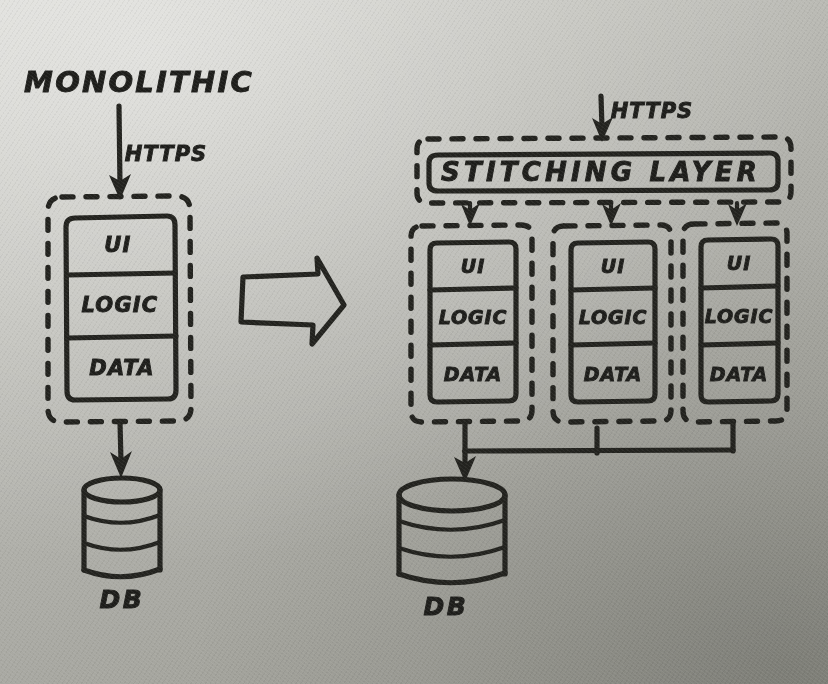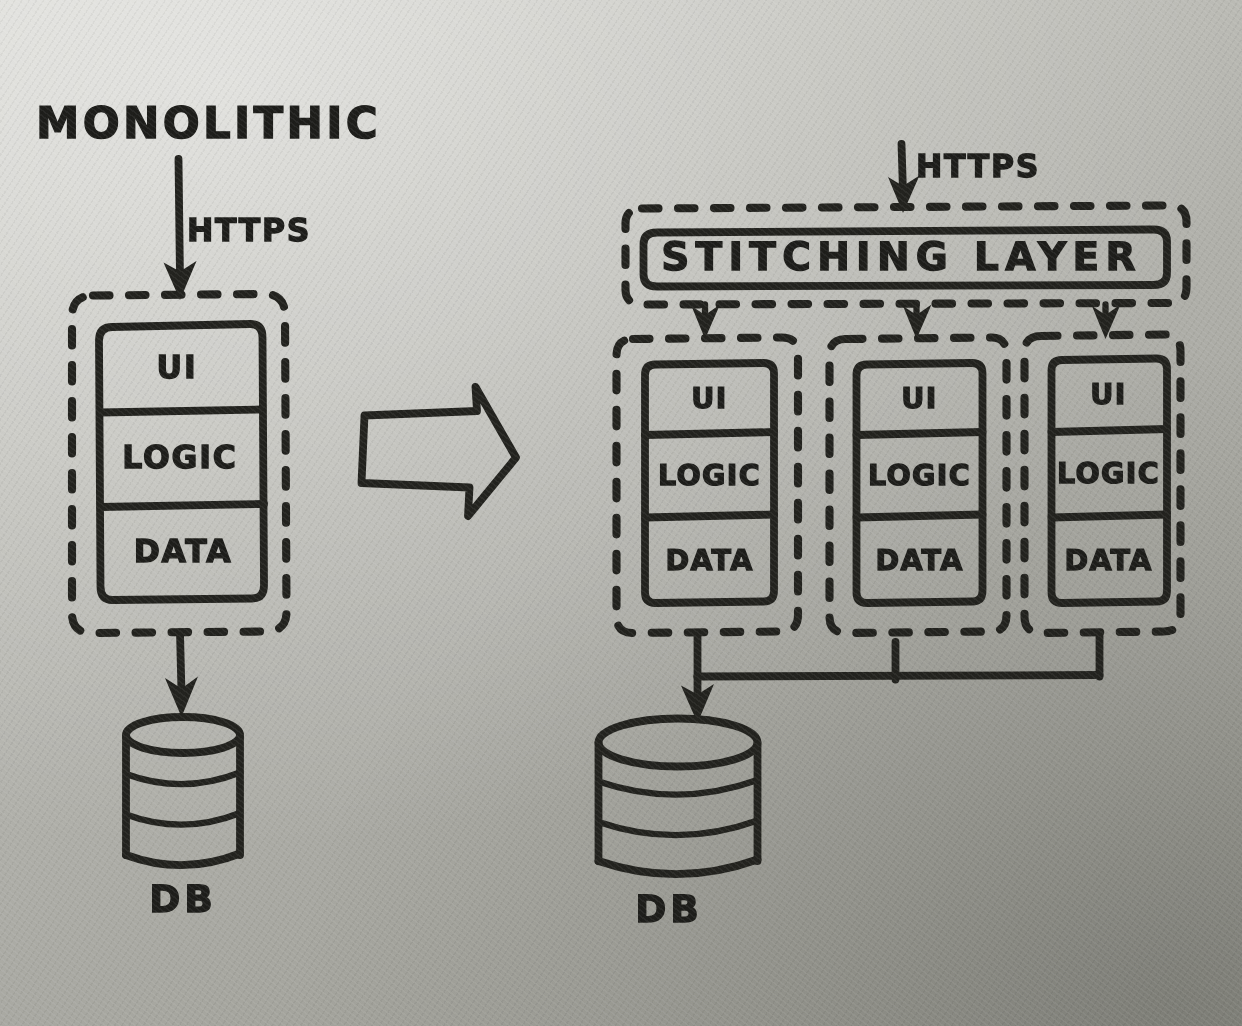--- a/index.html
+++ b/index.html
@@ -12,20 +12,21 @@
     position: relative;
     width: 828px;
     height: 684px;
     overflow: hidden;
     font-family: "DejaVu Sans", sans-serif;
     
     background:
       radial-gradient(ellipse 120% 110% at 18% 8%, rgba(255,255,255,0.42) 0%, rgba(255,255,255,0.16) 38%, rgba(255,255,255,0.0) 68%),
       radial-gradient(ellipse 90% 80% at 95% 98%, rgba(40,42,38,0.24) 0%, rgba(40,42,38,0.06) 50%, rgba(0,0,0,0) 80%),
       linear-gradient(155deg, #d6d6d1 0%, #c3c3bd 24%, #b0b0aa 50%, #a3a39c 74%, #97978f 100%);
+    font-style: italic;
   }
   #canvas svg {
     position: absolute;
     left: 0;
     top: 0;
     width: 828px;
     height: 684px;
     overflow: visible;
   }
   .ink {

